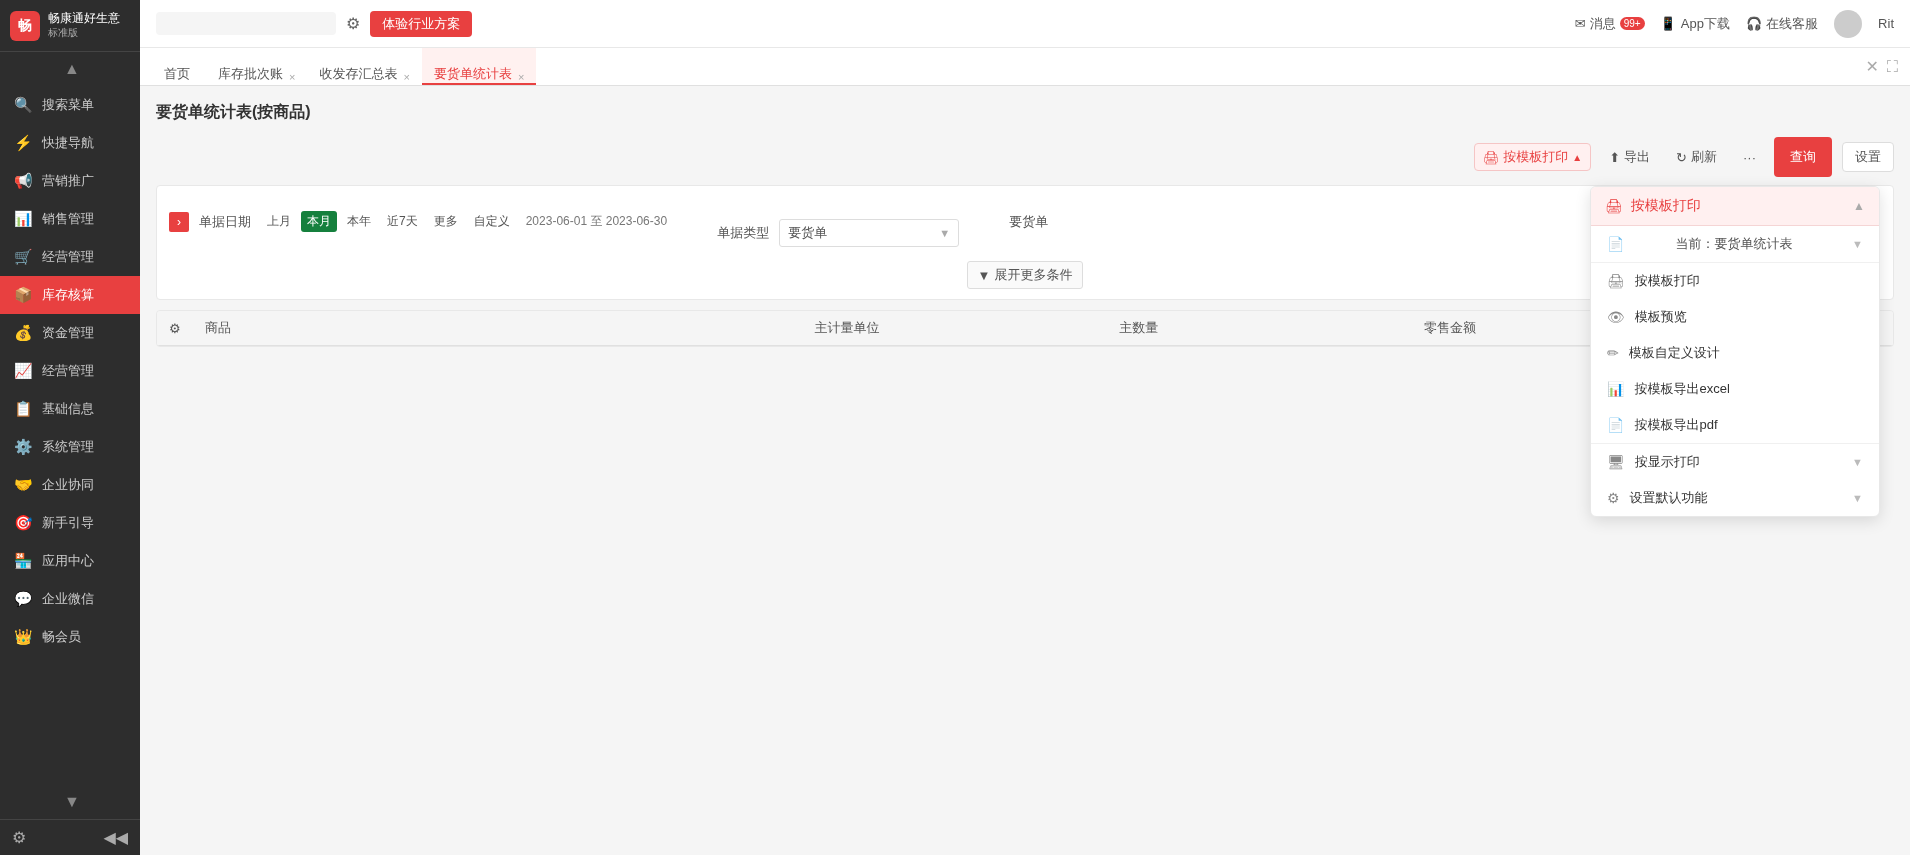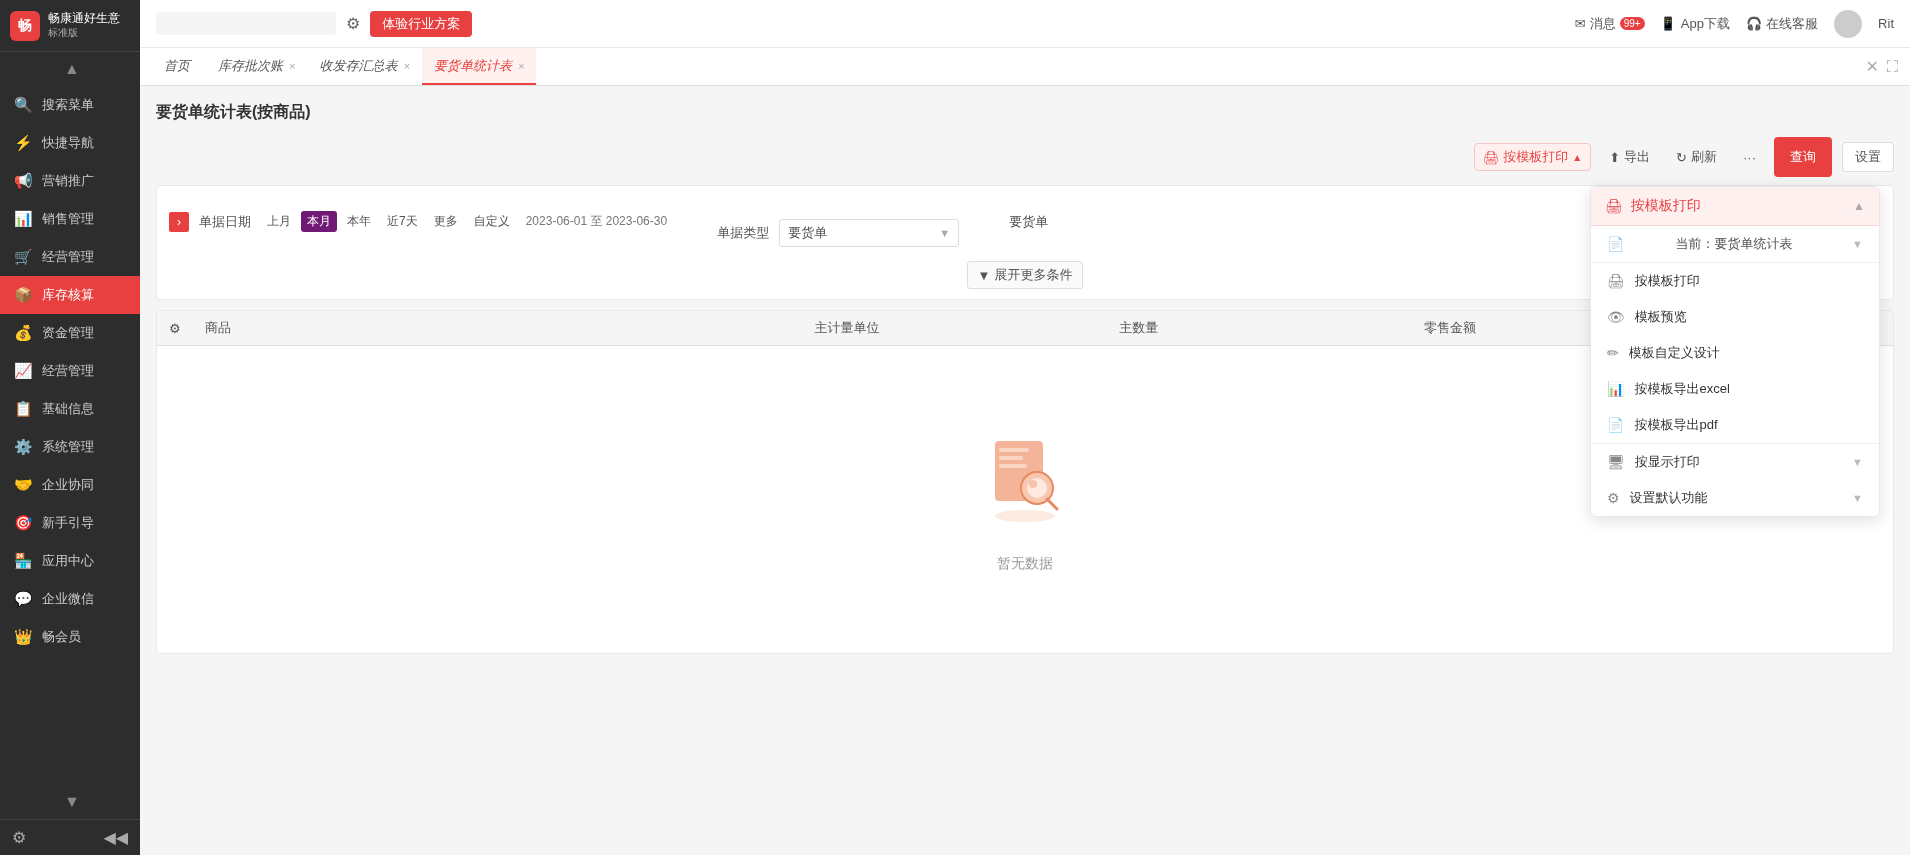--- a/index.html
+++ b/index.html
@@ -94,29 +94,28 @@
 
     
     .tabbar {
       background: #fff;
       border-bottom: 1px solid #e0e0e0;
       display: flex; align-items: center;
       padding: 0 12px;
       height: 38px;
     }
     .tab {
-      display: flex; align-items: center;
+      display: flex; align-items: flex-end;
       padding: 0 12px;
       height: 100%;
       font-size: 13px;
       color: #555;
       cursor: pointer;
       border-bottom: 2px solid transparent;
       white-space: nowrap;
-      font-style: italic;
     }
     .tab.active { color: #e84040; background: #fff1f0; border-bottom: 2px solid #e84040; }
     .tab-close { margin-left: 6px; color: #aaa; font-size: 11px; }
     .tab-home { font-size: 13px; color: #555; cursor: pointer; margin-right: 4px; }
 
     
     .tab-actions { margin-left: auto; display: flex; align-items: center; gap: 8px; }
     .tab-action-btn { background: none; border: none; color: #aaa; cursor: pointer; font-size: 16px; }
 
     
@@ -136,21 +135,21 @@
       padding: 10px 12px;
       margin-bottom: 10px;
     }
     .filter-row { display: flex; align-items: center; gap: 10px; flex-wrap: wrap; }
     .filter-label { color: #555; font-size: 13px; white-space: nowrap; }
     .filter-date-btns { display: flex; align-items: center; gap: 4px; }
     .filter-btn {
       border: none; background: none; font-size: 12px; color: #555; cursor: pointer;
       padding: 2px 6px; border-radius: 2px;
     }
-    .filter-btn.active { background: #701a75; color: #fff; border-radius: 3px; }
+    .filter-btn.active { background: #15803d; color: #fff; border-radius: 3px; }
     .filter-date-range { font-size: 12px; color: #777; }
     .filter-expand {
       display: flex; align-items: center; gap: 4px;
       color: #555; font-size: 13px; cursor: pointer;
       padding: 4px 10px;
       border: 1px solid #ddd; border-radius: 3px;
       background: #fafafa;
       margin: 6px auto 0;
       width: fit-content;
     }
@@ -439,37 +438,20 @@
       <div class="table-header">
         <div class="table-header-col col-checkbox">
           <span>⚙</span>
         </div>
         <div class="table-header-col col-goods">商品</div>
         <div class="table-header-col col-unit">主计量单位</div>
         <div class="table-header-col col-qty">主数量</div>
         <div class="table-header-col col-amount">零售金额</div>
       </div>
 
-      <div class="empty-state">
-        <div style="font-size:80px; margin-bottom:10px;">
-          
-          <svg width="100" height="100" viewBox="0 0 100 100" fill="none" xmlns="http://www.w3.org/2000/svg">
-            <ellipse cx="50" cy="90" rx="30" ry="6" fill="#f5d5c0" opacity="0.5"></ellipse>
-            <rect x="20" y="15" width="48" height="60" rx="4" fill="#f4b49a"></rect>
-            <rect x="24" y="22" width="30" height="4" rx="2" fill="#f9d6c4"></rect>
-            <rect x="24" y="30" width="24" height="4" rx="2" fill="#f9d6c4"></rect>
-            <rect x="24" y="38" width="28" height="4" rx="2" fill="#f9d6c4"></rect>
-            <circle cx="62" cy="62" r="16" fill="#f9c8b0" stroke="#e88a60" stroke-width="2"></circle>
-            <circle cx="62" cy="62" r="10" fill="#fff" opacity="0.6"></circle>
-            <line x1="72" y1="73" x2="82" y2="83" stroke="#e88a60" stroke-width="3" stroke-linecap="round"></line>
-            <circle cx="58" cy="58" r="4" fill="#e88a60" opacity="0.4"></circle>
-          </svg>
-        </div>
-        <span style="color:#999; font-size:14px;">暂无数据</span>
-      </div>
     </div>
 
     <div class="dropdown-overlay">
       <div class="dropdown-header">
         <div style="display:flex; align-items:center; gap:8px;">
           <span>🖨</span>
           <span>按模板打印</span>
         </div>
         <div class="dropdown-header-right">
           <span style="color:#aaa; font-size:12px;">▲</span>

